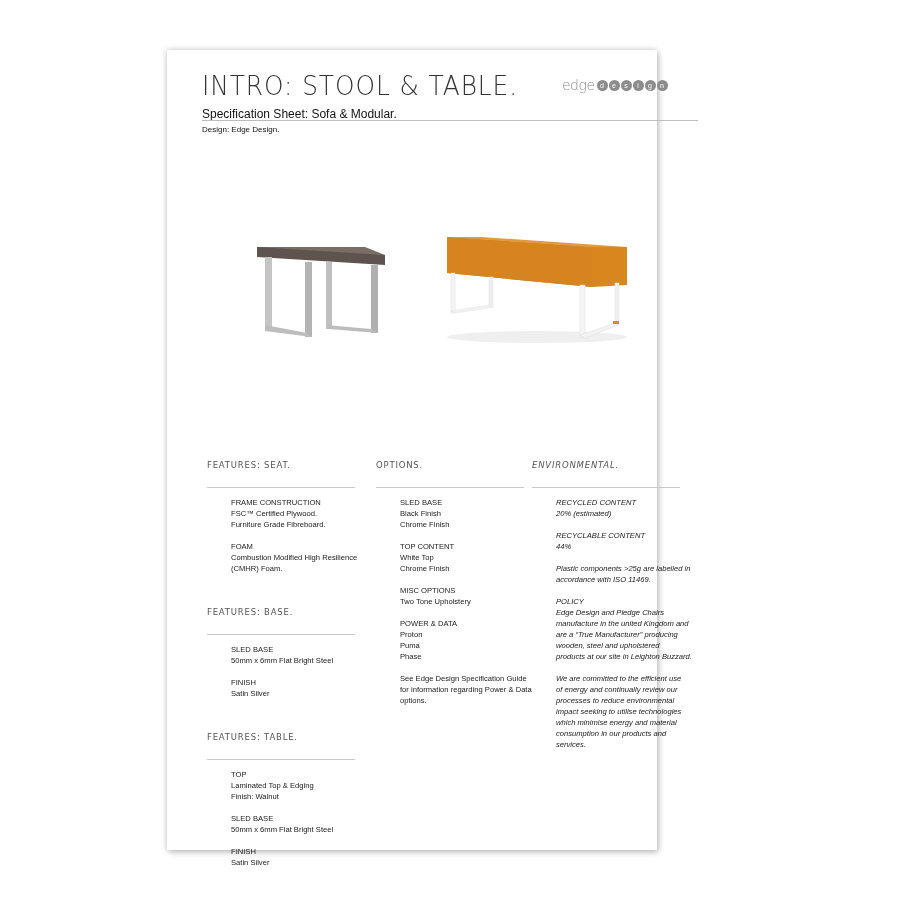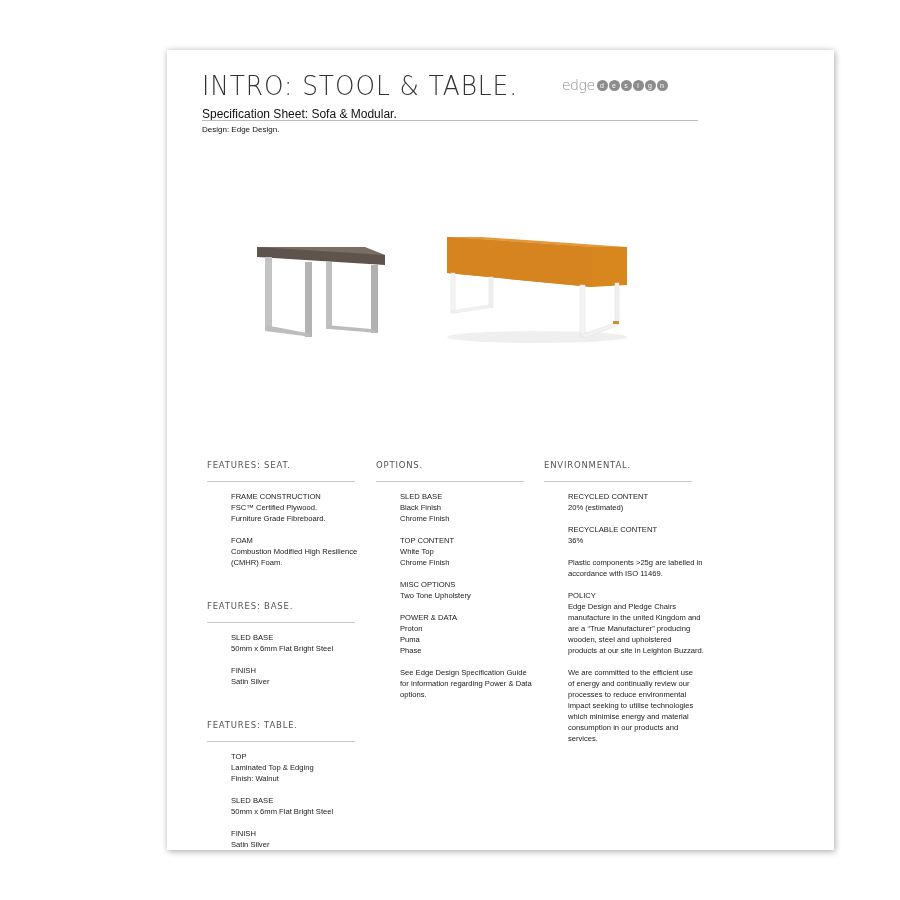--- a/index.html
+++ b/index.html
@@ -1,21 +1,21 @@
 <!DOCTYPE html>
 <html><head>
 <meta charset="utf-8">
 <style>
   html, body { margin: 0; padding: 0; }
   body {
     width: 900px; height: 900px; background: #ffffff; position: relative; overflow: hidden;
     font-family: "Liberation Sans", sans-serif; color: #222;
   }
   .page {
-    position: absolute; left: 167px; top: 50px; width: 667px; height: 800px;
+    position: absolute; left: 167px; top: 50px; width: 490px; height: 800px;
     background: #fff;
     box-shadow: 0 0 6px rgba(0,0,0,0.22), 2px 3px 6px rgba(0,0,0,0.15);
   }
   .title {
     position: absolute; left: 35px; top: 20px;
     font-family: "DejaVu Sans", sans-serif; font-weight: 200;
     font-size: 27px; letter-spacing: 1px; color: #333;
     transform: scaleX(0.92); transform-origin: left;
     -webkit-text-stroke: 0px;
   }
@@ -24,24 +24,24 @@
   .designby { position: absolute; left: 35px; top: 75px; font-size: 8px; color: #111; }
   .logo { position: absolute; left: 395px; top: 28px; display: flex; align-items: center; }
   .logo-word { font-family: "DejaVu Sans", sans-serif; font-weight: 200; font-size: 14px; color: #8a8a8a; letter-spacing: -0.5px; margin-right: 1px; line-height: 1; }
   .logo-dot {
     width: 11px; height: 11px; border-radius: 50%; background: #8c8c8c; color: #fff;
     font-size: 7px; display: flex; align-items: center; justify-content: center; margin-left: 1px;
     line-height: 1;
   }
   .products { position: absolute; left: 70px; top: 175px; width: 400px; height: 130px; }
   .col { position: absolute; top: 410px; width: 150px; }
-  .col1 { left: 40px; } .col2 { left: 209px; } .col3 { left: 377px; }
+  .col1 { left: 40px; } .col2 { left: 209px; } .col3 { left: 365px; font-style: italic; }
   .sec-head {
     font-family: "DejaVu Sans", sans-serif; font-size: 8.5px; letter-spacing: 0.8px; color: #555;
-    padding-bottom: 11px; border-bottom: 1px solid #c8c8c8; margin-bottom: 9px; width: 148px;
+    padding-bottom: 17px; border-bottom: 1px solid #c8c8c8; margin-bottom: 9px; width: 148px;
   }
   .blk { font-size: 7.6px; line-height: 11px; color: #1a1a1a; margin-bottom: 11px; margin-left: 24px; }
   .blk div { white-space: nowrap; }
   .gap-sec { height: 22px; }
 </style>
 </head>
 <body>
 
 <div class="page">
   <div class="title">INTRO: STOOL &amp; TABLE.</div>
@@ -161,21 +161,21 @@
   </div>
 
   <div class="col col3">
     <div class="sec-head">ENVIRONMENTAL.</div>
     <div class="blk">
       <div>RECYCLED CONTENT</div>
       <div>20% (estimated)</div>
     </div>
     <div class="blk">
       <div>RECYCLABLE CONTENT</div>
-      <div>36%</div>
+      <div>44%</div>
     </div>
     <div class="blk">
       <div>Plastic components &gt;25g are labelled in</div>
       <div>accordance with ISO 11469.</div>
     </div>
     <div class="blk">
       <div>POLICY</div>
       <div>Edge Design and Pledge Chairs</div>
       <div>manufacture in the united Kingdom and</div>
       <div>are a “True Manufacturer” producing</div>

